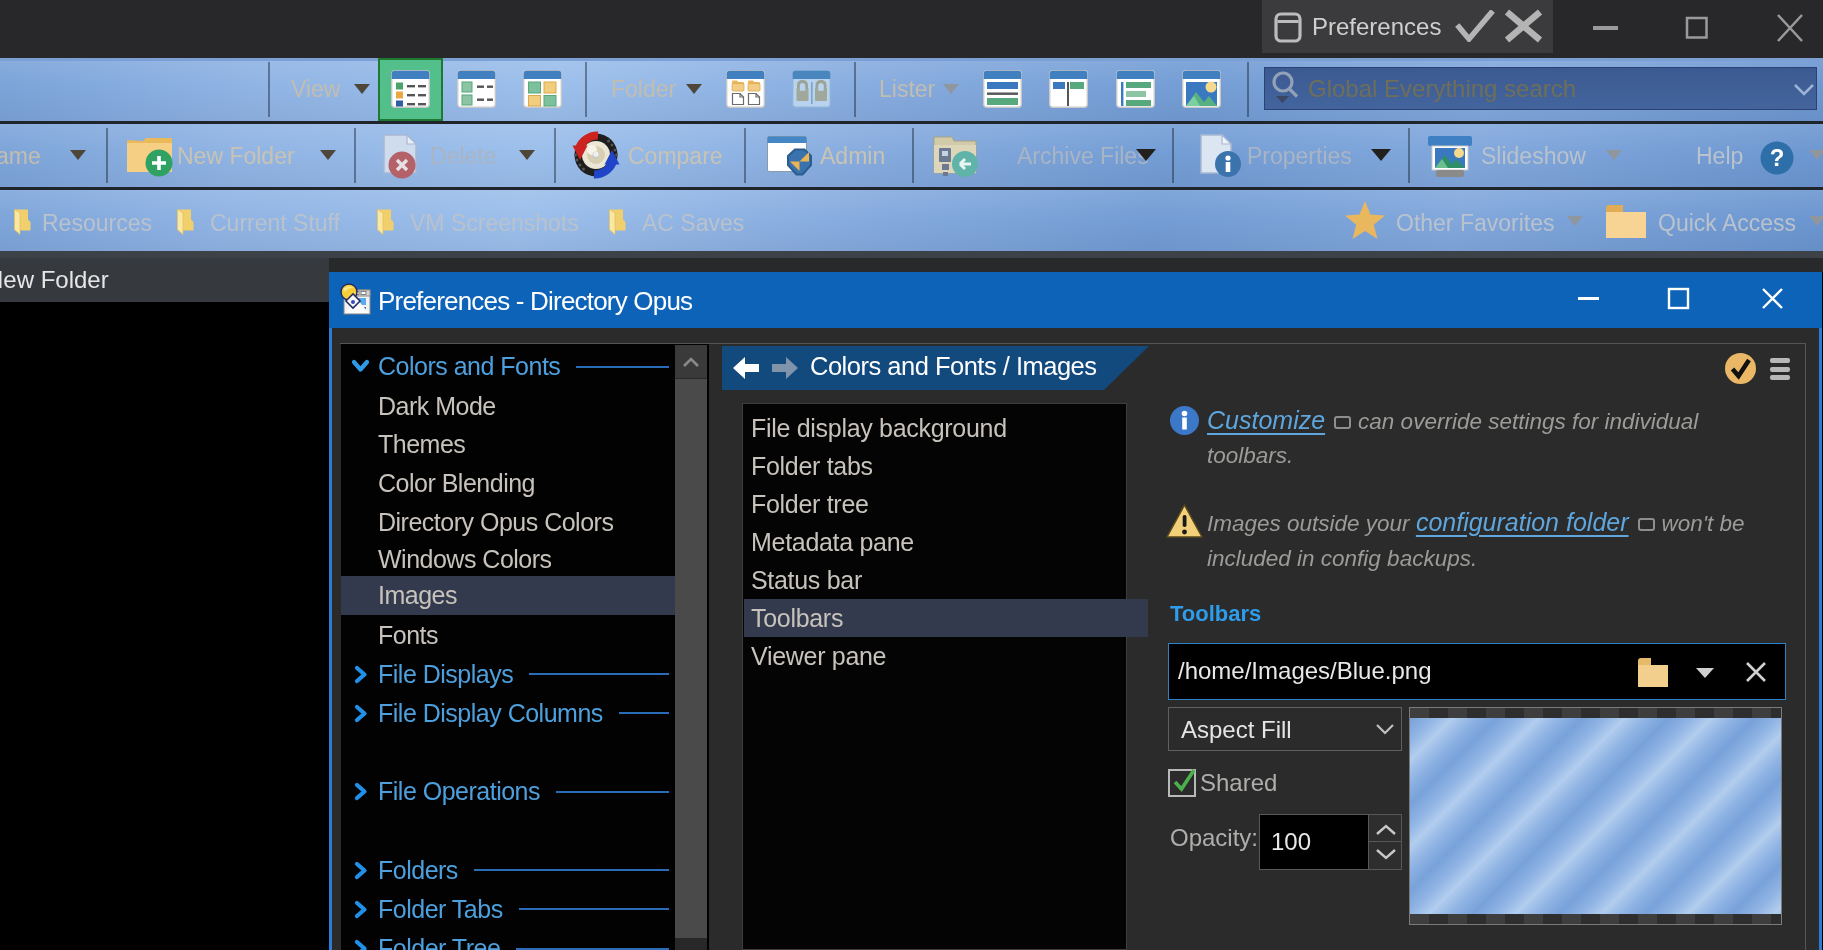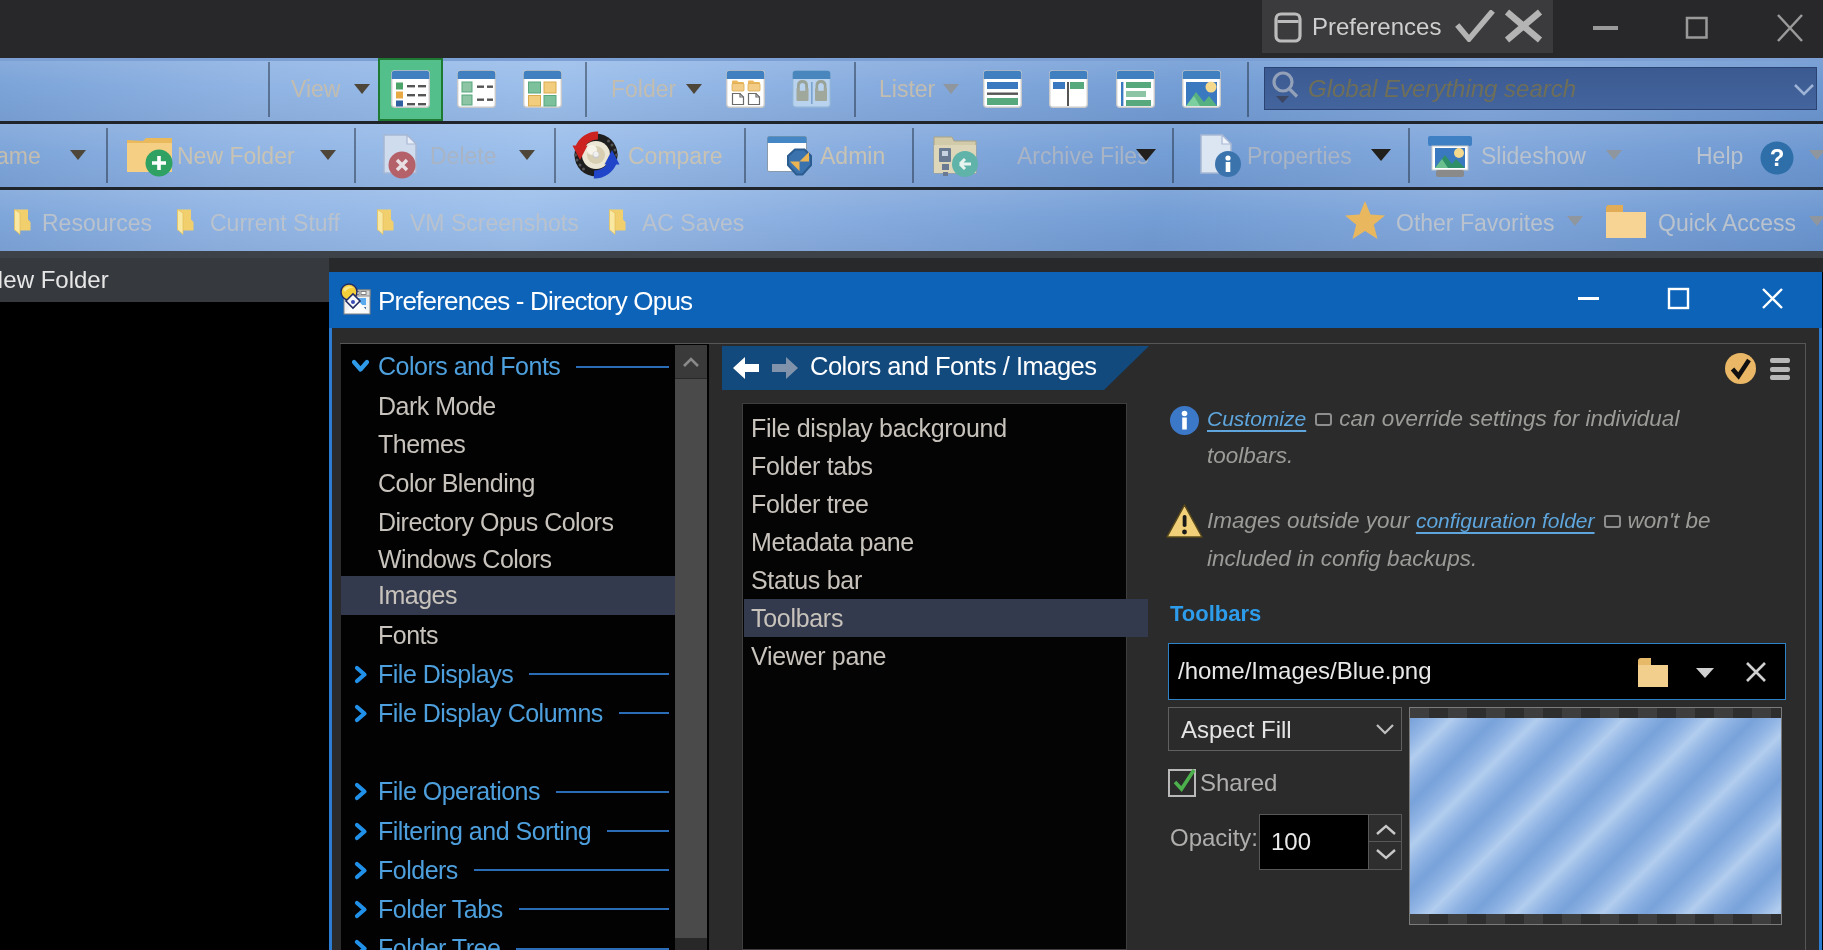--- a/index.html
+++ b/index.html
@@ -23,21 +23,21 @@
 .trow .t.blue{color:#4da0dd}
 .trow .line{flex:1;height:2px;background:#2a6cb5;margin-left:16px;margin-right:6px}
 .chev{position:absolute}
 #tscroll{left:675px;top:345px;width:32px;height:605px;background:#282828}
 #banner{left:722px;top:346px;width:427px;height:44px;background:#134a7e;clip-path:polygon(0 0,427px 0,382px 100%,0 100%)}
 #mlist{left:742px;top:403px;width:385px;height:547px;background:#040404;border:1px solid #3e3e3e}
 .mrow{position:absolute;left:1px;width:404px;height:38px}
 .mrow .t{position:absolute;left:7px;top:5px;font-size:25px;letter-spacing:-.3px;color:#c7c2bb;white-space:nowrap}
 .sel{background:#333a4d}
 .it{font-style:italic;font-size:22.5px;color:#9b9b98;white-space:nowrap}
-.lnk{font-style:italic;font-size:21px;color:#5ea6dd;text-decoration:underline;text-underline-offset:4px}
+.lnk{font-style:italic;font-size:25px;color:#5ea6dd;text-decoration:underline;text-underline-offset:4px}
 .ebox{display:inline-block;width:17px;height:13px;border:2px solid #8e8e8e;border-radius:3px;margin:0 7px 0 9px}
 #pathbox{left:1168px;top:643px;width:618px;height:57px;background:#000;border:1px solid #2e82c8}
 #combo{left:1168px;top:707px;width:234px;height:44px;border:1px solid #606060}
 #preview{left:1409px;top:707px;width:373px;height:218px;border:1px solid #7b7b7b;background:repeating-linear-gradient(90deg,#3e3e3e 0 19px,#2e2e2e 19px 38px)}
 #previmg{left:0px;top:10px;width:371px;height:196px;background:repeating-linear-gradient(135deg,#78a2da 0px,#90b4e4 16px,#b2cdee 30px,#90b4e4 45px,#78a2da 61px)}
 #shared{left:1168px;top:769px;width:28px;height:28px;border:2px solid #b9b9b9}
 #spin{left:1259px;top:814px;width:143px;height:56px;background:#000;border:1px solid #585858}
 #spin .btns{position:absolute;right:0;top:0;width:33px;height:54px;background:#2e2e2e;border-left:1px solid #585858}
 .t24{font-size:24px;white-space:nowrap}
 </style></head><body>
@@ -164,21 +164,21 @@
       <path d="M4 36 L14 22 L22 32 L27 26 L35 36 Z" fill="#57b080"></path>
       <path d="M4 36 L12 26 L18 36 Z" fill="#7ccf9e"></path>
     </svg>
 <div class="abs" style="left:1247px;top:62px;width:1.5px;height:55px;background:rgba(25,35,52,.45)"></div>
 <div class="abs" id="search"></div>
 <svg class="abs" style="left:1270px;top:70px" width="36" height="40" viewBox="0 0 36 40">
       <circle cx="13" cy="12" r="9" fill="none" stroke="#93a1b8" stroke-width="3.2"></circle>
       <path d="M19.5 19 L27 26.5" stroke="#93a1b8" stroke-width="3.2"></path>
       <path d="M6 26 L19 26 L12.5 33 Z" fill="#3a4662"></path>
     </svg>
-<div class="abs" style="left:1308px;top:75px;font-size:24px;color:#6f6f58;white-space:nowrap;font-style:italic">Global Everything search</div>
+<div class="abs" style="left:1308px;top:75px;font-size:24px;color:#6f6f58;white-space:nowrap;">Global Everything search</div>
 <svg class="abs" style="left:1793px;top:83px" width="22" height="14" viewBox="0 0 22 14">
       <path d="M2 2 L11 11 L20 2" fill="none" stroke="#9db4d6" stroke-width="2.5"></path>
     </svg>
 <div class="abs" style="left:-4px;top:143px;font-size:23px;color:#c3bdb0;white-space:nowrap;">ame</div>
 <div class="abs" style="left:70px;top:150px;width:0;height:0;border-left:8px solid transparent;border-right:8px solid transparent;border-top:10px solid #4d4639"></div>
 <div class="abs" style="left:106px;top:128px;width:1.5px;height:55px;background:rgba(25,35,52,.45)"></div>
 <svg class="abs" style="left:126px;top:134px" width="50" height="44" viewBox="0 0 50 44">
       <path d="M1 6 L1 38 L46 38 L46 4 L20 4 L17 7 Z" fill="#eab95c"></path>
       <rect x="1" y="9" width="45" height="29" rx="1" fill="#f5cf84"></rect>
 <circle cx="33" cy="29" r="13.5" fill="#2fa263" stroke="#fff" stroke-width="0"></circle>
@@ -377,27 +377,20 @@
         <div class="t blue">File Display Columns</div>
         <div class="line"></div>
       </div>
 <div class="trow" style="top:428.3px">
         <svg class="chev" style="left:13px;top:10px" width="14" height="20">
           <path d="M3 3 L10.5 9.5 L3 16" fill="none" stroke="#2090e8" stroke-width="4.2" stroke-linecap="round" stroke-linejoin="round"></path>
         </svg>
         <div class="t blue">File Operations</div>
         <div class="line"></div>
       </div>
-<div class="trow" style="top:467.5px">
-        <svg class="chev" style="left:13px;top:10px" width="14" height="20">
-          <path d="M3 3 L10.5 9.5 L3 16" fill="none" stroke="#2090e8" stroke-width="4.2" stroke-linecap="round" stroke-linejoin="round"></path>
-        </svg>
-        <div class="t blue">Filtering and Sorting</div>
-        <div class="line"></div>
-      </div>
 <div class="trow" style="top:506.7px">
         <svg class="chev" style="left:13px;top:10px" width="14" height="20">
           <path d="M3 3 L10.5 9.5 L3 16" fill="none" stroke="#2090e8" stroke-width="4.2" stroke-linecap="round" stroke-linejoin="round"></path>
         </svg>
         <div class="t blue">Folders</div>
         <div class="line"></div>
       </div>
 <div class="trow" style="top:545.9px">
         <svg class="chev" style="left:13px;top:10px" width="14" height="20">
           <path d="M3 3 L10.5 9.5 L3 16" fill="none" stroke="#2090e8" stroke-width="4.2" stroke-linecap="round" stroke-linejoin="round"></path>

